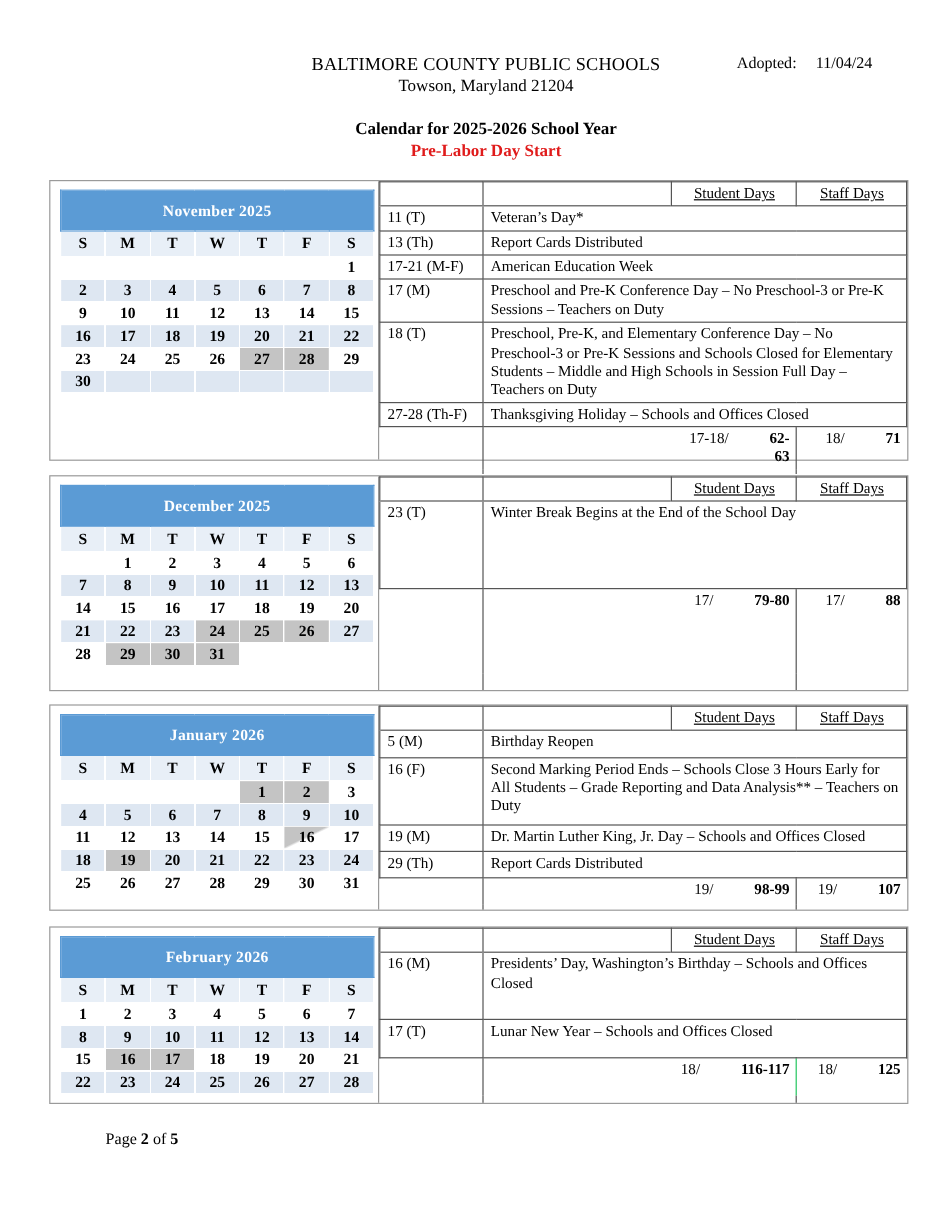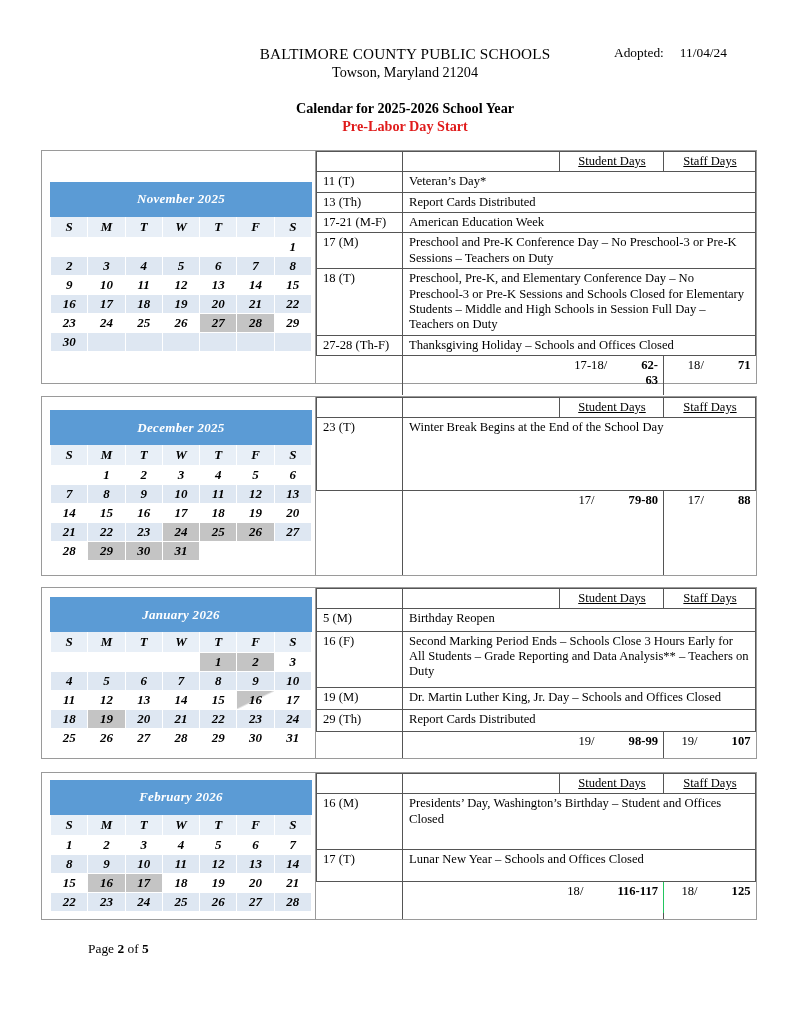--- a/index.html
+++ b/index.html
@@ -77,22 +77,21 @@
     border: 1px solid #9a9a9a;
     background: #ffffff;
   }
   .cal-pane {
     width: 274px;
     flex: 0 0 274px;
     border-right: 1px solid #9a9a9a;
     padding: 7px 3px 8px 8px;
     display: flex;
     flex-direction: column;
-    justify-content: center;
-    font-style: italic;
+    justify-content: flex-start;
   }
   .events-pane {
     flex: 1 1 auto;
     display: flex;
     flex-direction: column;
   }
 
   
   table.cal {
     border-collapse: collapse;
@@ -609,21 +608,21 @@
           </colgroup>
           <tbody>
             <tr class="ev-hdr">
               <td class="hdr-blank"></td>
               <td class="hdr-blank"></td>
               <td><span class="u">Student Days</span></td>
               <td class="hdr-sep"><span class="u">Staff Days</span></td>
             </tr>
             <tr class="ev-body">
               <td class="date-cell">16 (M)</td>
-              <td class="desc-cell" colspan="3">Presidents’ Day, Washington’s Birthday – Student and Offices Closed</td>
+              <td class="desc-cell" colspan="3">Presidents’ Day, Washington’s Birthday – Schools and Offices Closed</td>
             </tr>
             <tr class="ev-body">
               <td class="date-cell">17 (T)</td>
               <td class="desc-cell" colspan="3">Lunar New Year – Schools and Offices Closed</td>
             </tr>
             <tr class="totals">
               <td class="t-blank" style="border-left:none;border-bottom:none;"></td>
               <td style="border:none;border-top:1px solid #555;"></td>
               <td style="border:none;border-top:1px solid #555;">18/<b>116-117</b></td>
               <td style="border:none;border-top:1px solid #555;border-left:1px solid #22c55e;">18/<b>125</b></td>

